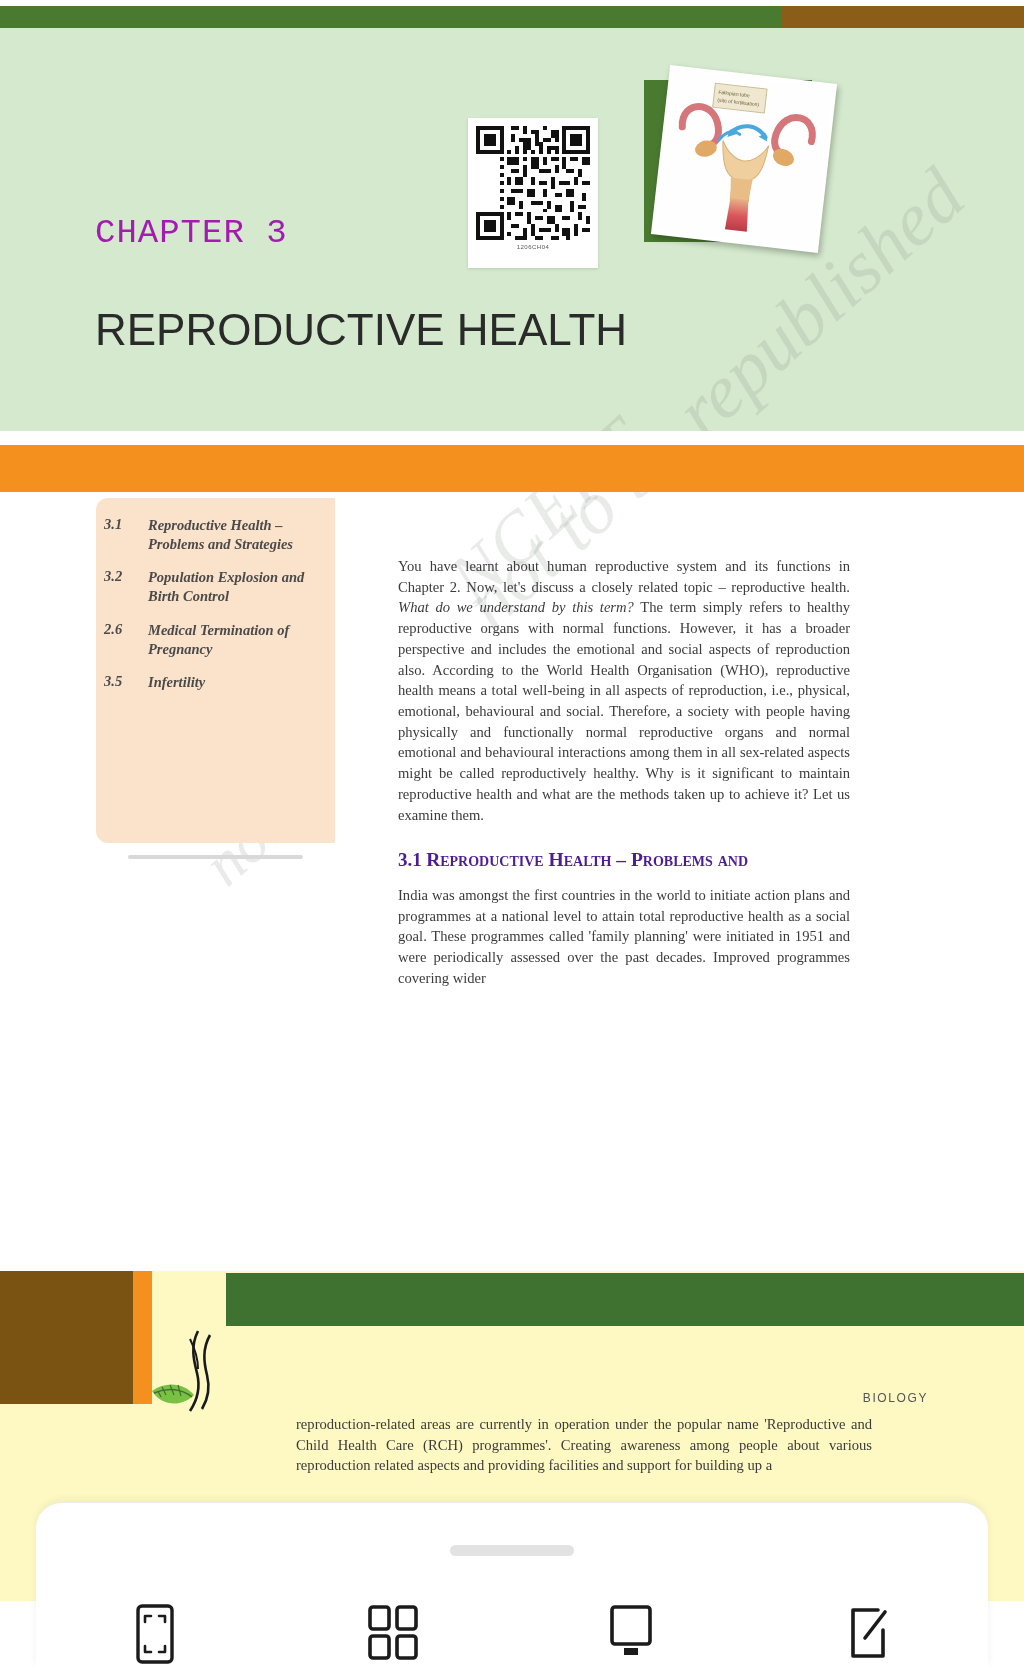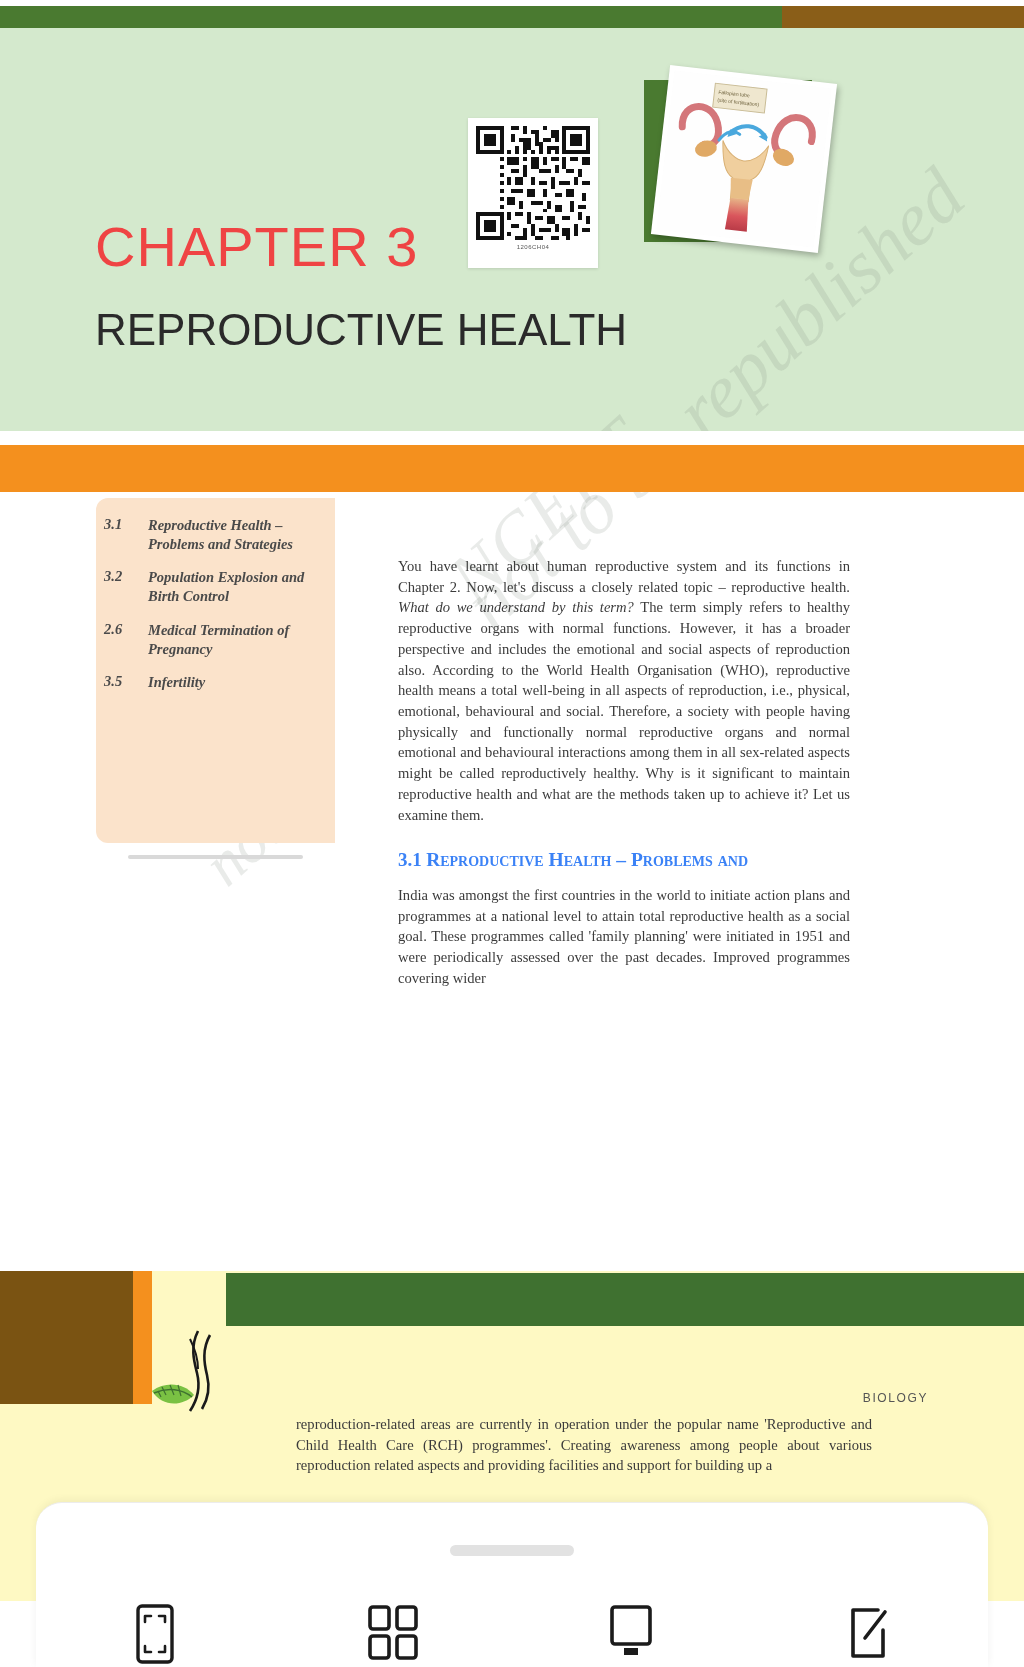--- a/index.html
+++ b/index.html
@@ -21,22 +21,22 @@
   .hero { position:absolute; left:0; top:28px; width:1024px; height:403px; background:#d4e9cd; }
 
   .wm { position:absolute; color:rgba(120,130,120,.16); font-family:"Liberation Serif", serif;
         font-style:italic; pointer-events:none; user-select:none; white-space:nowrap; }
   .wm1 { right:-10px; top:355px; font-size:76px; transform:rotate(-42deg); }
   .wm2 { left:430px; top:470px; font-size:72px; transform:rotate(-42deg); letter-spacing:2px; }
   .wm4 { left:195px; top:790px; font-size:62px; transform:rotate(-42deg); }
   .wm-c { position:absolute; left:198px; top:645px; width:64px; height:64px; border:3px solid rgba(120,130,120,.15);
           border-radius:50%; text-align:center; line-height:58px; font-size:40px; color:rgba(120,130,120,.15); }
 
-  .chapter-no { position:absolute; left:95px; top:214px; font-family:Liberation Sans, sans-serif;
-                font-size:56px; letter-spacing:1px; color:#ef4444; font-weight:400; }
+  .chapter-no { position:absolute; left:95px; top:214px; font-family:Liberation Mono, monospace;
+                font-size:34px; letter-spacing:1px; color:#a21caf; font-weight:400; }
   .chapter-title { position:absolute; left:95px; top:305px; font-family:"Liberation Sans", sans-serif;
                 font-size:44px; letter-spacing:0px; color:#2a2a2a; font-weight:400; }
 
   
   .qr-card { position:absolute; left:468px; top:118px; width:130px; height:150px; background:#fff; padding:8px 8px 2px 8px;
              box-shadow:0 1px 3px rgba(0,0,0,.12); }
   .qr-card .qrbox { width:114px; height:114px; }
   .qr-card .qrcap { text-align:center; font-family:"Liberation Sans", sans-serif; font-size:6px; color:#555; margin-top:4px; letter-spacing:.5px;}
 
   
@@ -60,21 +60,21 @@
   .toc-txt { font-style:italic; font-weight:bold; font-size:14.5px; color:#4a4a4a; line-height:1.32;
              font-family:"Liberation Serif", serif; }
   .toc-rule { position:absolute; left:128px; top:855px; width:175px; height:4px; background:#d9d9d9; border-radius:2px; }
 
   
   .col { position:absolute; left:398px; top:556px; width:452px; }
   .bodytext { font-family:"Liberation Serif", serif; font-size:14.6px; line-height:1.42; color:#3b3b3b;
               text-align:justify; }
   .bodytext i { font-style:italic; }
 
-  .h2 { margin-top:22px; margin-bottom:10px; color:#3b82f6; font-family:"Liberation Serif", serif;
+  .h2 { margin-top:22px; margin-bottom:10px; color:#4c1d95; font-family:"Liberation Serif", serif;
         font-weight:bold; font-size:17.5px; line-height:1.3; }
   .h2 .num { font-size:19px; }
   .h2 .sc { font-variant:small-caps; font-size:19.5px; }
   .h2 .ln2 { display:block; padding-left:40px; }
   .p2 { margin-top:12px; }
 
   
   .page2 { position:absolute; left:0; top:1271px; width:1024px; height:330px; background:#fef9c3; overflow:hidden; }
   .p2-brown { position:absolute; left:0; top:0px; width:133px; height:133px; background:#7a5312; }
   .p2-orange { position:absolute; left:133px; top:-4px; width:19px; height:137px; background:#f4901e; }

